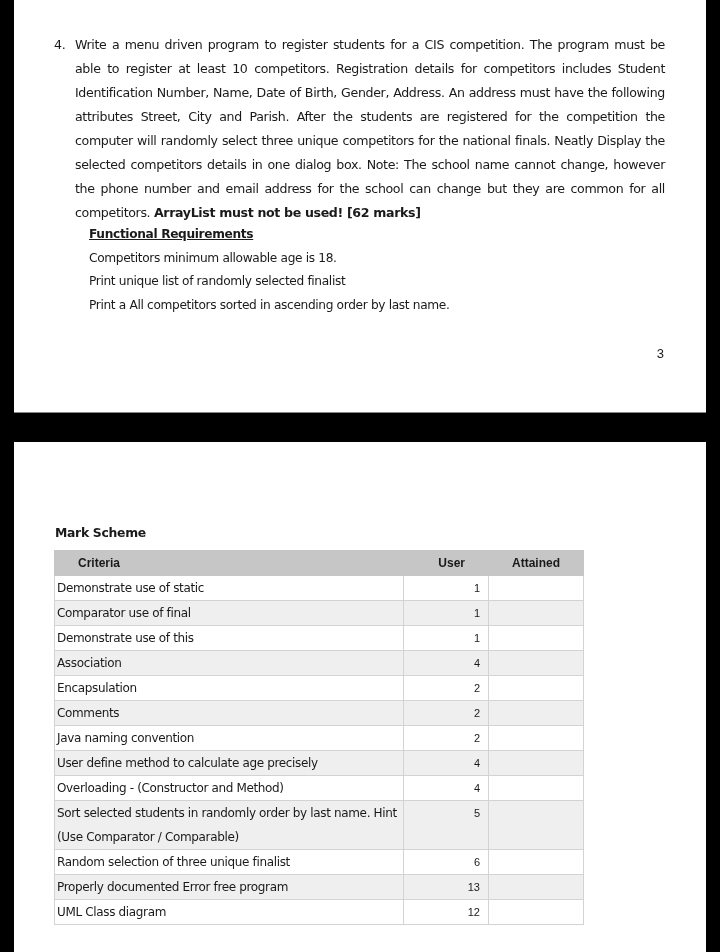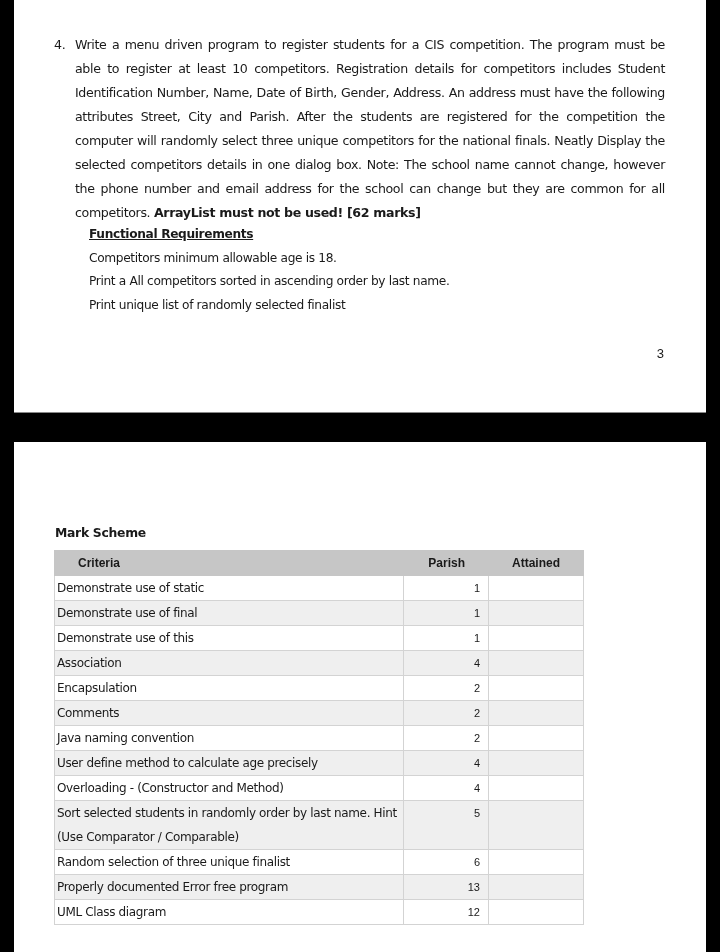--- a/index.html
+++ b/index.html
@@ -82,46 +82,46 @@
 
 <div class="page page-top">
   <div class="question">
     <span class="num">4.</span>
     <span class="body"><span>Write a menu driven program to register students for a CIS competition. The program must be able to register at least 10 competitors. Registration details for competitors includes Student Identification Number, Name, Date of Birth, Gender, Address. An address must have the following attributes Street, City and Parish. After the students are registered for the competition the computer will randomly select three unique competitors for the national finals. Neatly Display the selected competitors details in one dialog box.  Note: The school name cannot change, however the phone number and email address for the school can change but they are common for all competitors.</span> <b>ArrayList must not be used! [62 marks]</b></span>
   </div>
 
   <div class="func">
     <div class="title">Functional Requirements</div>
     <div>Competitors minimum allowable age is 18.</div>
+    <div>Print unique list of randomly selected finalist</div>
     <div>Print a All competitors sorted in ascending order by last name.</div>
-    <div>Print unique list of randomly selected finalist</div>
   </div>
 
   <div class="pagenum">3</div>
 </div>
 
 <div class="page page-bottom">
   <div class="ms-title">Mark Scheme</div>
 
   <table class="ms">
     <thead>
       <tr>
         <th>Criteria</th>
-        <th class="marks">Parish</th>
+        <th class="marks">User</th>
         <th class="att">Attained</th>
       </tr>
     </thead>
     <tbody>
       <tr>
         <td class="crit">Demonstrate use of static</td>
         <td class="marks">1</td>
         <td></td>
       </tr>
       <tr class="alt">
-        <td class="crit">Demonstrate use of final</td>
+        <td class="crit">Comparator use of final</td>
         <td class="marks">1</td>
         <td></td>
       </tr>
       <tr>
         <td class="crit">Demonstrate use of this</td>
         <td class="marks">1</td>
         <td></td>
       </tr>
       <tr class="alt">
         <td class="crit">Association</td>

